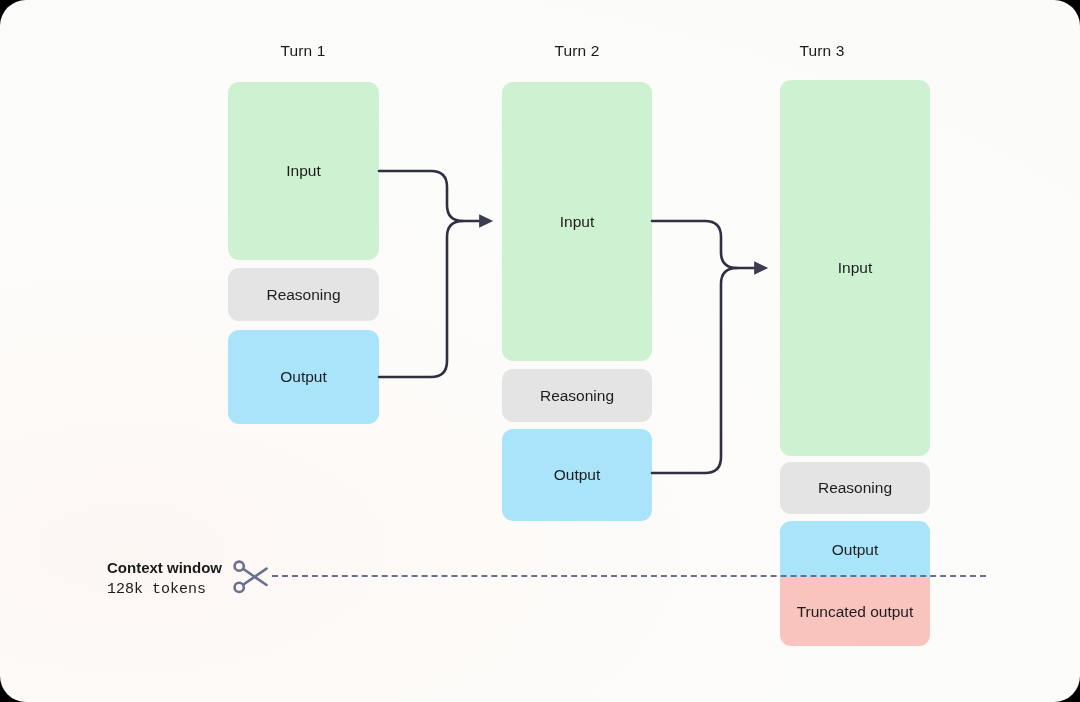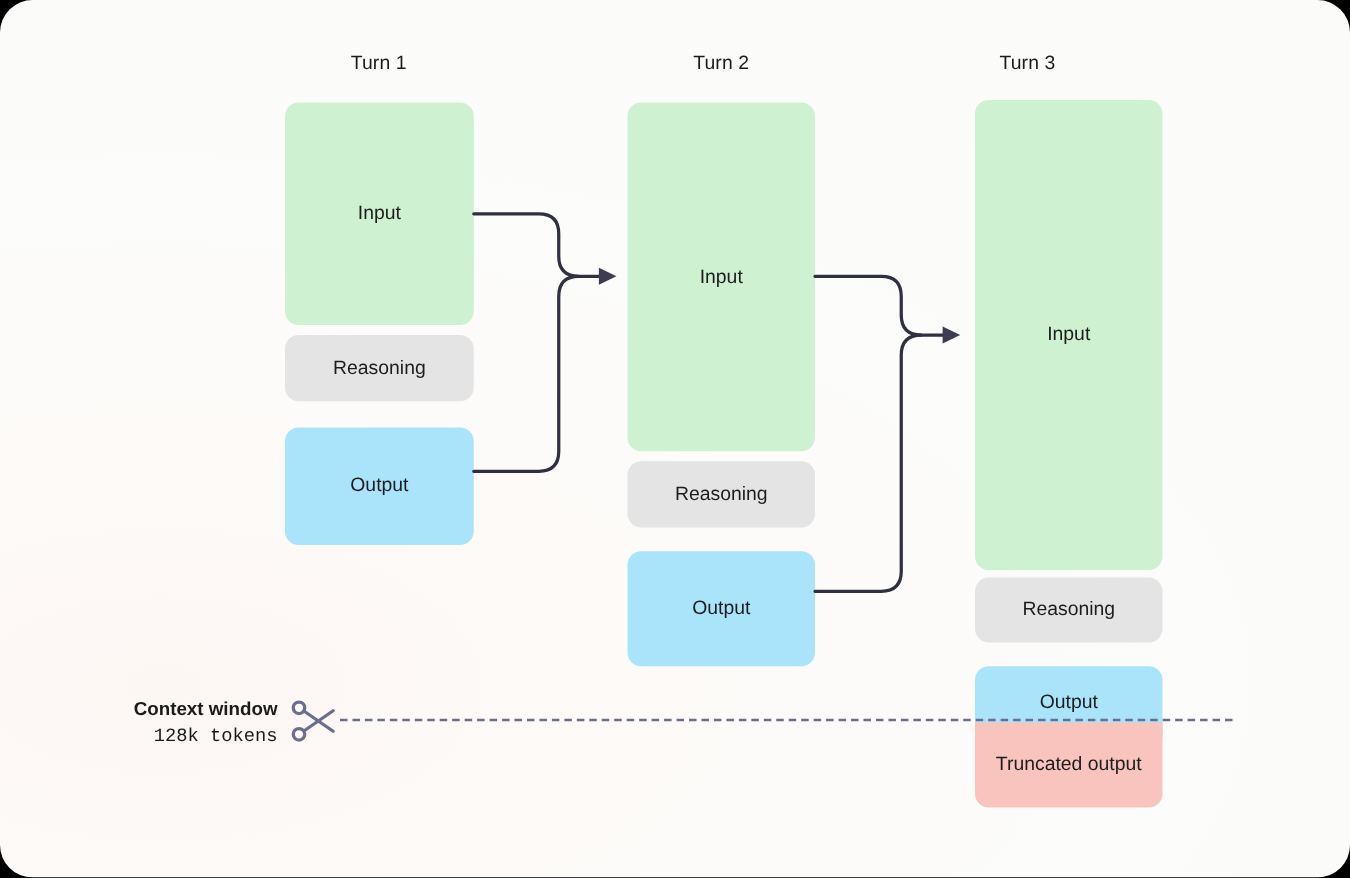--- a/index.html
+++ b/index.html
@@ -41,39 +41,38 @@
     justify-content: center;
     font-size: 15.5px;
     color: #1d1d1d;
     text-align: center;
     line-height: 1.28;
     box-sizing: border-box;
   }
 
   .block.input    { background: #cdf1d1; }
   .block.reason   { background: #e4e4e4; }
-  .block.output   { background: #a9e4fb; margin-top: 12px; }
+  .block.output   { background: #a9e4fb; }
   .block.trunc    { background: #f9c4be; }
 
   
   .block.seam-bottom { border-bottom-left-radius: 0; border-bottom-right-radius: 0; }
   .block.seam-top    { border-top-left-radius: 0; border-top-right-radius: 0; }
 
   .connectors {
     position: absolute;
     left: 0;
     top: 0;
     width: 1080px;
     height: 702px;
     pointer-events: none;
   }
 
   .ctx-label {
     position: absolute;
-    text-align: right;
     font-size: 15px;
     color: #1b1b1b;
     line-height: 1.45;
     white-space: nowrap;
   }
   .ctx-label .l1 { font-weight: 700; display: block; }
   .ctx-label .l2 { font-weight: 400; display: block; font-family: Liberation Mono, monospace; }
 
   .scissors {
     position: absolute;

